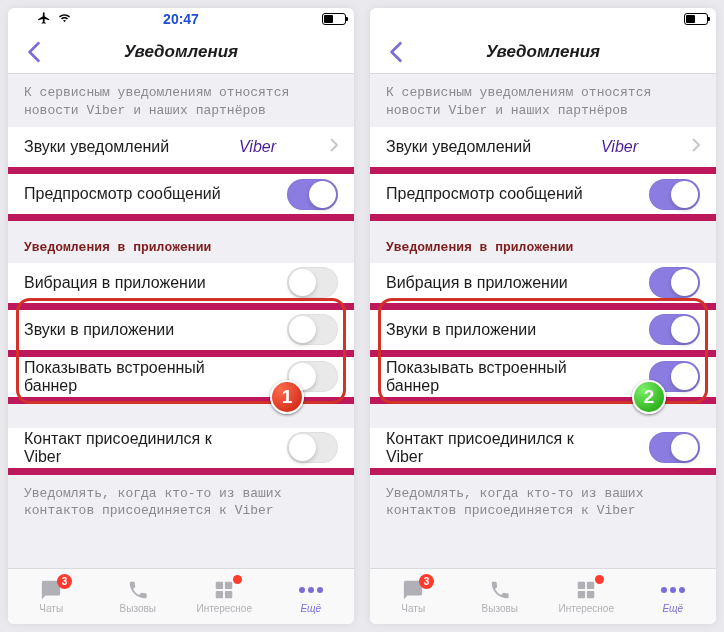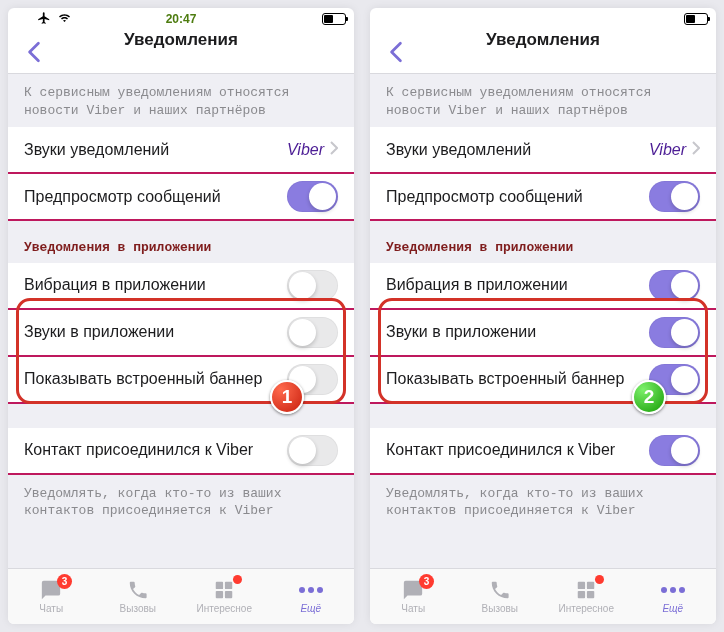--- a/index.html
+++ b/index.html
@@ -25,35 +25,37 @@
     box-shadow: 0 0 8px rgba(0,0,0,0.08);
   }
 
   
   .status-bar {
     height: 22px;
     display: flex;
     align-items: center;
     justify-content: space-between;
     padding: 0 8px;
-    font-size: 12px;
+    font-size: 14px;
     font-weight: 600;
-    color: #4d7c0f;
+    color: #1d4ed8;
     margin-left: 21px;
   }
   .status-left, .status-right { display: flex; align-items: center; gap: 6px; }
   .status-center { position: absolute; left: 0; right: 0; text-align: center; pointer-events: none; }
 
   
   .nav-bar {
     height: 44px;
     display: flex;
+    align-items: center;
     justify-content: center;
     border-bottom: 1px solid #d9d9de;
     position: relative;
+    font-style: italic;
   }
   .nav-back {
     position: absolute;
     left: 6px;
     top: 0;
     bottom: 0;
     width: 40px;
     display: flex;
     align-items: center;
     justify-content: center;
@@ -70,24 +72,25 @@
     line-height: 1.35;
     font-family: Liberation Mono, monospace;
   }
   .section-header { font-weight: 600; color: #7f1d1d; padding-top: 18px; padding-bottom: 6px;}
   .cell {
     background: #fff;
     min-height: 47px;
     display: flex;
     align-items: center;
     padding: 0 16px;
-    border-bottom: 2px solid #be185d;
+    border-bottom: 7px solid #be185d;
     font-size: 16px;
     color: #1c1c1e;
     position: relative;
+    gap: 48px;
   }
   .cell:first-of-type { border-top: 1px solid #e1e1e5; }
   .cell .label { flex: 1; }
   .cell .value { color: #4c1d95; margin-right: 6px; font-style: italic; }
   .chevron { color: #c7c7cc; }
 
   
   .toggle {
     width: 51px; height: 31px; border-radius: 16px;
     background: #e9e9ea; position: relative; flex-shrink: 0;

